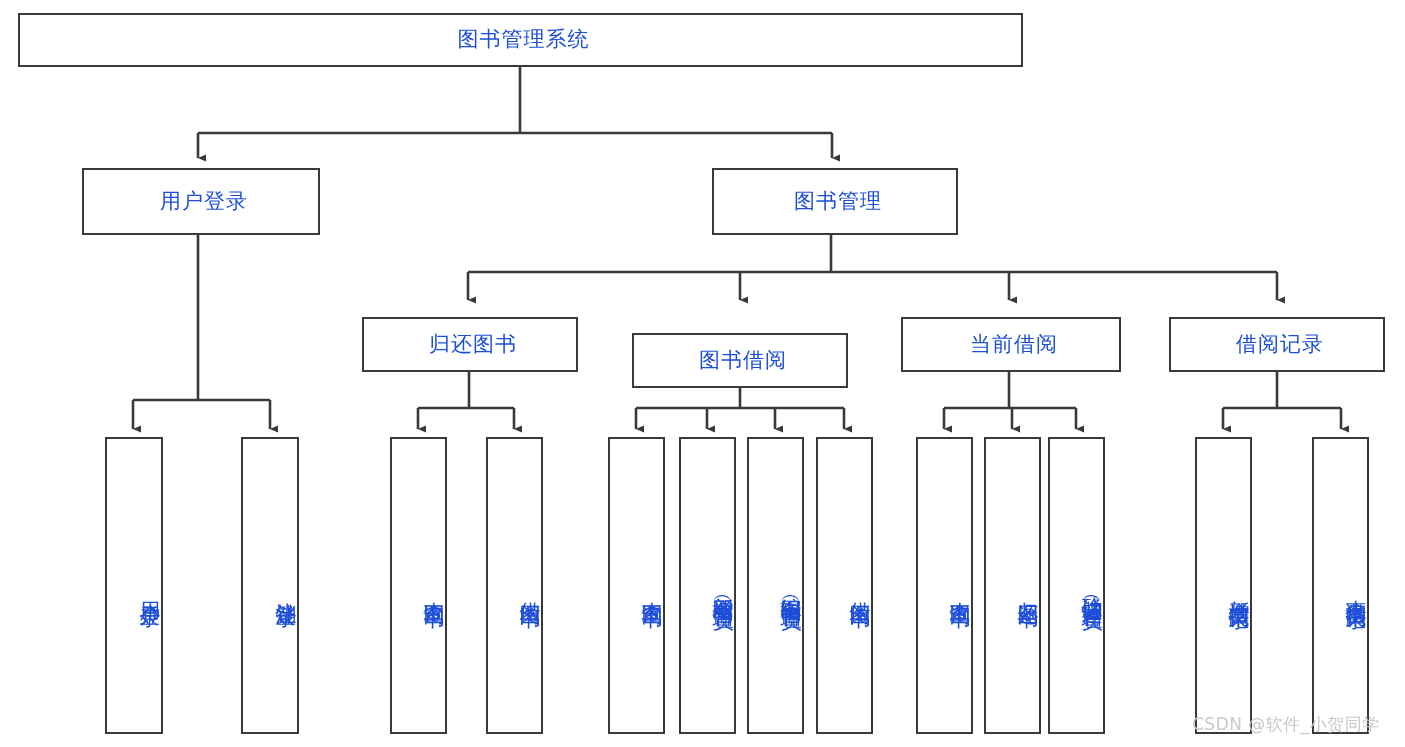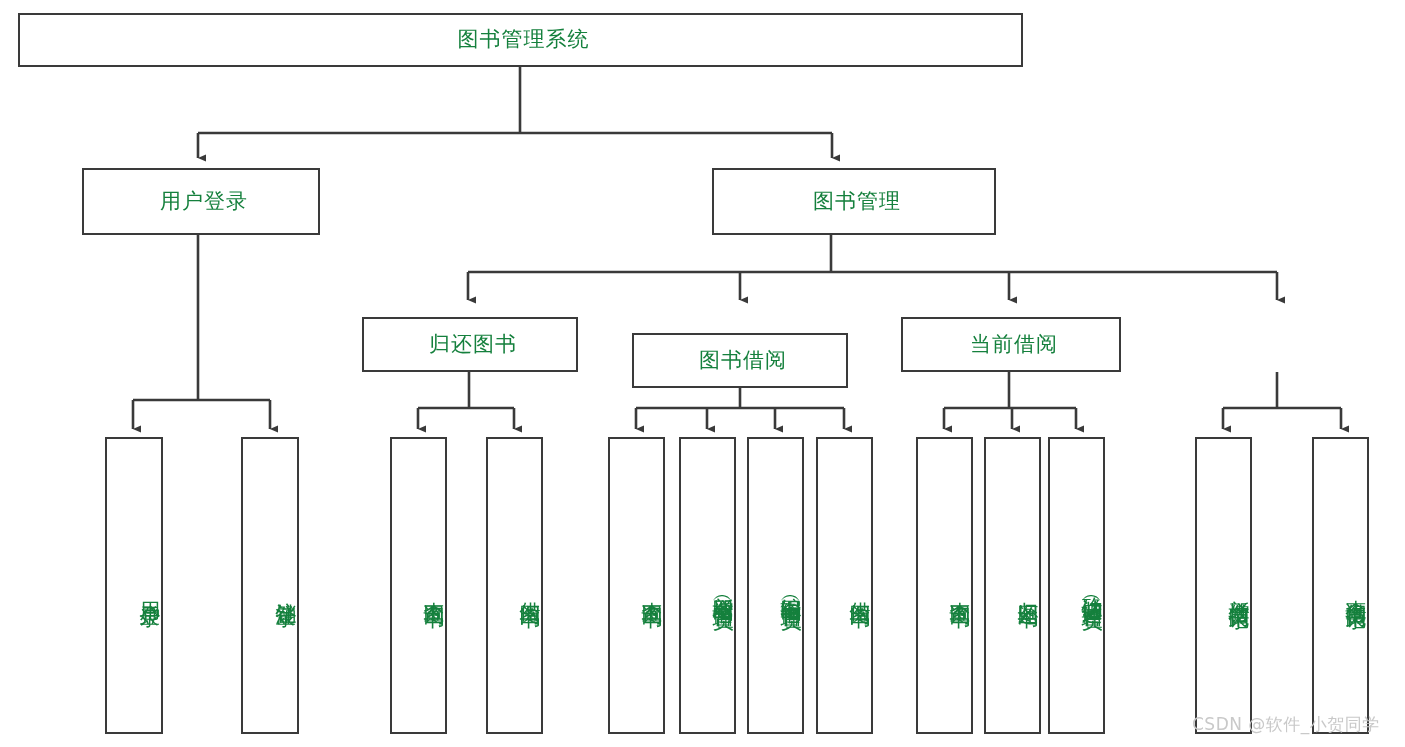--- a/index.html
+++ b/index.html
@@ -27,21 +27,21 @@
     pointer-events: none;
   }
   .node {
     position: absolute;
     box-sizing: border-box;
     background: #ffffff;
     border: 2px solid #3a3a3a;
     display: flex;
     align-items: center;
     justify-content: center;
-    color: #15803d;
+    color: #1d4ed8;
     padding-left: 6px;
   }
   .node-h {
     font-size: 21px;
     letter-spacing: 1px;
     line-height: 1.1;
     white-space: nowrap;
   }
   .node-v {
     font-size: 21px;
@@ -117,25 +117,26 @@
       <path d="M1277,372 L1277,408"></path>
       <path d="M1223,408 L1341,408"></path>
       <path d="M1223,408 L1223,429" marker-end="url(#arrowhead)"></path>
       <path d="M1341,408 L1341,429" marker-end="url(#arrowhead)"></path>
     </g>
   </svg>
 
   <div class="node node-h" style="left:18px; top:13px; width:1005px; height:54px;">图书管理系统</div>
 
   <div class="node node-h" style="left:82px; top:168px; width:238px; height:67px;">用户登录</div>
-  <div class="node node-h" style="left:712px; top:168px; width:284px; height:67px;">图书管理</div>
+  <div class="node node-h" style="left:712px; top:168px; width:246px; height:67px;">图书管理</div>
 
   <div class="node node-h" style="left:362px; top:317px; width:216px; height:55px;">归还图书</div>
   <div class="node node-h" style="left:632px; top:317px; width:216px; height:55px;margin-top:16px;">图书借阅</div>
   <div class="node node-h" style="left:901px; top:317px; width:220px; height:55px;">当前借阅</div>
+  <div class="node node-h" style="left:1169px; top:317px; width:216px; height:55px;">借阅记录</div>
 
   <div class="node node-v" style="left:105px; top:437px; width:58px; height:297px;">
     <span class="vlabel">用户登录</span>
   </div>
   <div class="node node-v" style="left:241px; top:437px; width:58px; height:297px;">
     <span class="vlabel">注销登录</span>
   </div>
 
   <div class="node node-v" style="left:390px; top:437px; width:57px; height:297px;">
     <span class="vlabel">查询图书</span>

